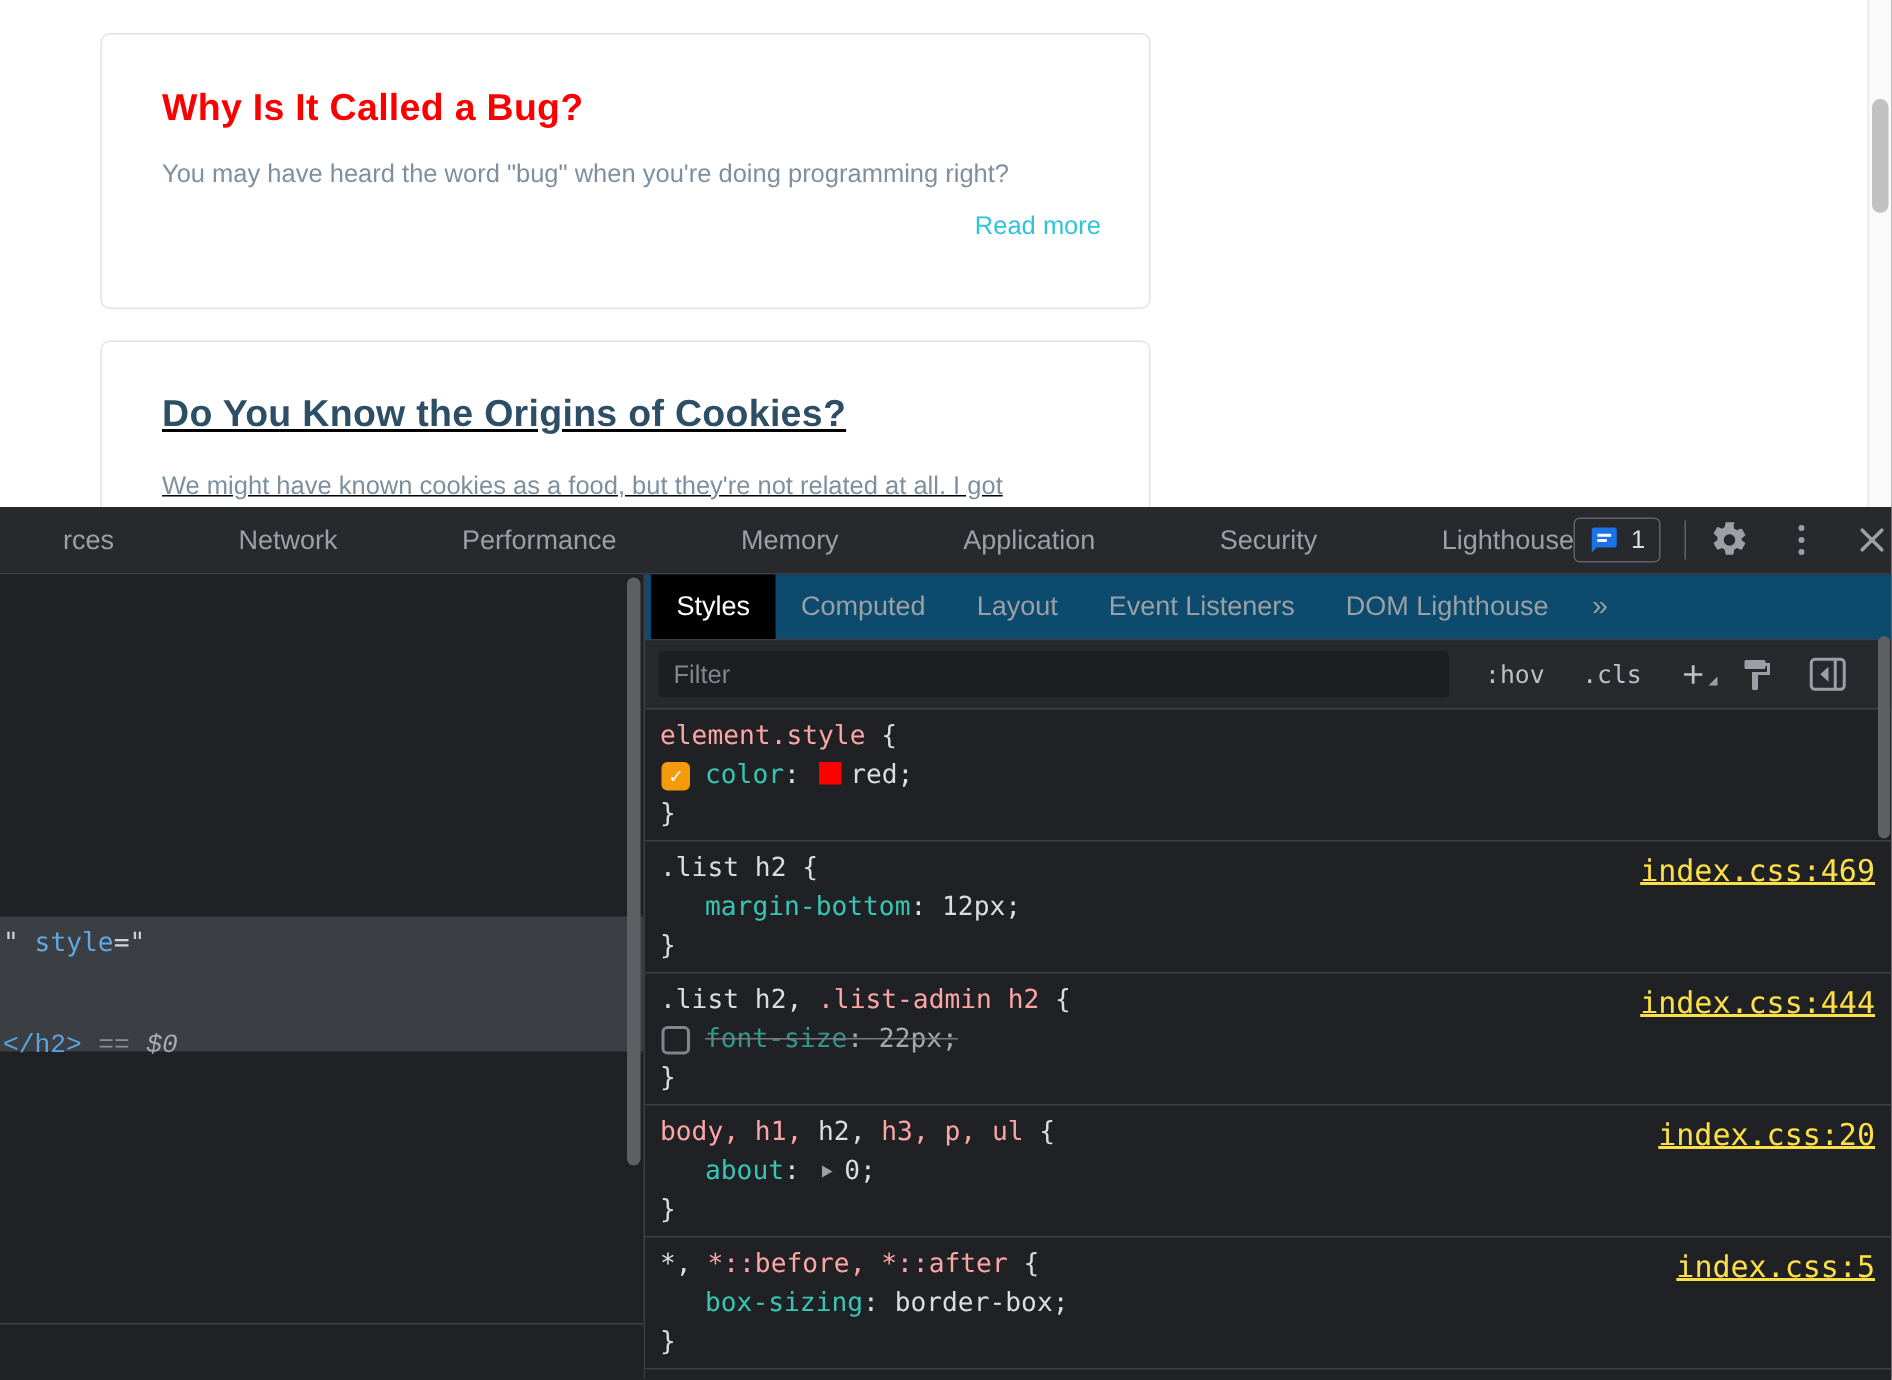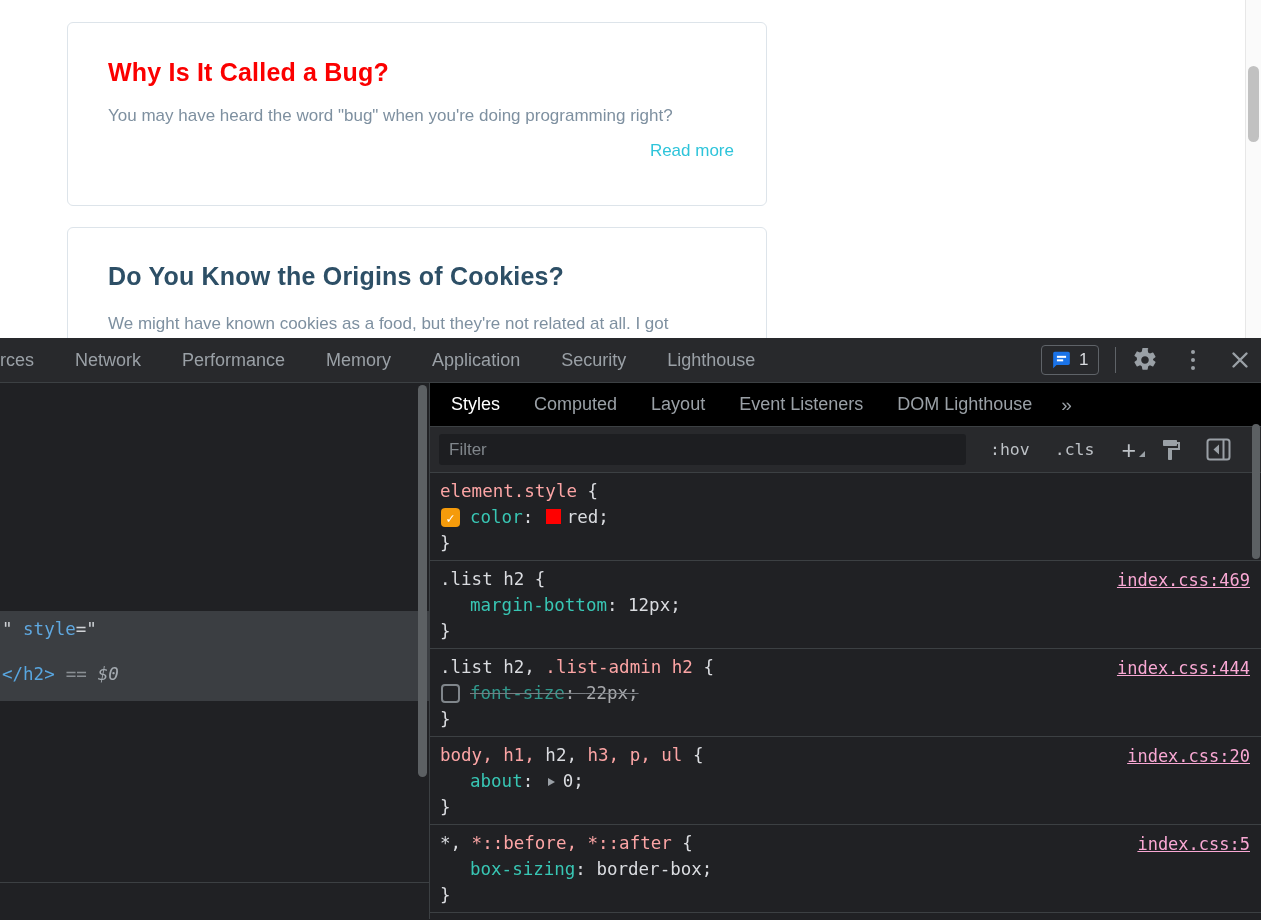--- a/index.html
+++ b/index.html
@@ -9,21 +9,21 @@
     background:#ffffff; font-family:"Liberation Sans", sans-serif;
   }
 
   
   .page { position:absolute; inset:0; background:#fff; }
   .card {
     position:absolute; left:67px; width:700px; background:#fff;
     border:1px solid #dde4ea; border-radius:6px;
   }
   .card1 { top:22px; height:184px; }
-  .card2 { top:227px; height:200px; }
+  .card2 { top:227px; height:200px;text-decoration:underline; }
   .card-title { margin:35px 40px 0; font-size:25px; font-weight:bold; letter-spacing:.2px; }
   .card2 .card-title { margin-top:34px; }
   .card-body { margin:16px 40px 0; }
   .card2 .card-body { margin-top:20px; }
   .card-line { font-size:17px; line-height:26px; color:#7e90a0; }
   .read-more { margin:12px 32px 0; text-align:right; font-size:17px; color:#2ec4da; cursor:pointer; }
 
   .page-scrollbar {
     position:absolute; top:0; right:0; width:16px; height:338px;
     background:#fafafa; border-left:1px solid #e7e7e7;
@@ -38,21 +38,21 @@
     position:absolute; left:0; top:338px; width:1261px; height:582px;
     background:#202124; color:#9aa0a6;
   }
 
   
   .dt-tabbar {
     height:45px; background:#28292c; border-bottom:1px solid #3c4043;
     display:flex; align-items:center; font-size:18px; color:#9aa0a6;
   }
   .dt-tabs { display:flex; align-items:center; gap:41px; }
-  .dt-tab { white-space:nowrap; cursor:pointer; }
+  .dt-tab { white-space:nowrap; cursor:pointer;margin-left:42px; }
   .dt-right { margin-left:auto; display:flex; align-items:center; }
   .badge {
     display:flex; align-items:center; gap:7px;
     border:1px solid #5f6368; border-radius:4px; padding:4px 9px; cursor:pointer;
   }
   .badge-count { color:#dadce0; font-size:17px; }
   .tb-divider { width:1px; height:26px; background:#5f6368; margin:0 16px; }
   .tb-icon { display:flex; align-items:center; justify-content:center; cursor:pointer; }
   .gear { margin-right:31px; }
   .kebab { display:flex; flex-direction:column; gap:3.5px; margin-right:32px; padding:2px; }
@@ -65,39 +65,39 @@
   .elements-panel {
     width:430px; position:relative; background:#202124;
     border-right:1px solid #3c4043; flex:none;
     font-family:"DejaVu Sans Mono", monospace; font-size:17.5px;
   }
   .dom-selection {
     position:absolute; left:0; top:228px; width:429px; height:90px; background:#3b3e42;
   }
   .code-line { position:absolute; left:2px; white-space:pre; }
   .l1 { top:8px; }
-  .l2 { top:53px; }
+  .l2 { top:76px;font-family:Liberation Mono, monospace; }
   .q    { color:#cfd2d6; }
   .attr { color:#5fa8e0; }
   .tag  { color:#58a6e0; }
   .eqeq { color:#8a8f94; margin:0 11px; }
   .dzero{ color:#a5abb1; font-style:italic; }
   .el-scrollthumb {
     position:absolute; right:2px; top:2px; width:9px; height:392px;
     background:#5c6063; border-radius:5px;
   }
   .el-bottombar {
     position:absolute; left:0; right:0; top:499px; height:37px;
     border-top:1px solid #3c4043; background:#202124;
   }
 
   
   .styles-panel { flex:1; position:relative; background:#202124; }
   .st-tabbar {
-    height:44px; background:#000000; border-bottom:1px solid #3c4043;
+    height:44px; background:#0c4a6e; border-bottom:1px solid #3c4043;
     display:flex; align-items:stretch; padding-left:4px; font-size:18px;
   }
   .st-tab { padding:0 17px; display:flex; align-items:center; color:#9aa0a6; cursor:pointer; white-space:nowrap; }
   .st-tab.sel { background:#000; color:#ffffff; }
   .st-tab.more { padding:0 12px; font-size:19px; }
 
   .filter-row {
     height:46px; background:#28292c; border-bottom:1px solid #3c4043;
     display:flex; align-items:center; padding-left:9px;
   }
@@ -144,21 +144,21 @@
   .swatch {
     display:inline-block; width:15px; height:15px; margin:0 6px 0 2px;
     vertical-align:-1px; cursor:pointer;
   }
   .arrow {
     display:inline-block; width:0; height:0; margin:0 8px 1px 4px;
     border-left:7px solid #9aa0a6; border-top:4.5px solid transparent; border-bottom:4.5px solid transparent;
     cursor:pointer;
   }
   .rule-link {
-    position:absolute; right:11px; top:6px; color:#f9a8d4; font-size:17px;
+    position:absolute; right:11px; top:6px; color:#fde047; font-size:20px;
     text-decoration:underline; cursor:pointer;
   }
   .st-scrollthumb {
     position:absolute; right:1px; top:41px; width:8px; height:135px;
     background:#5c6063; border-radius:4px; z-index:5;
   }
 </style>
 </head>
 <body>
 

